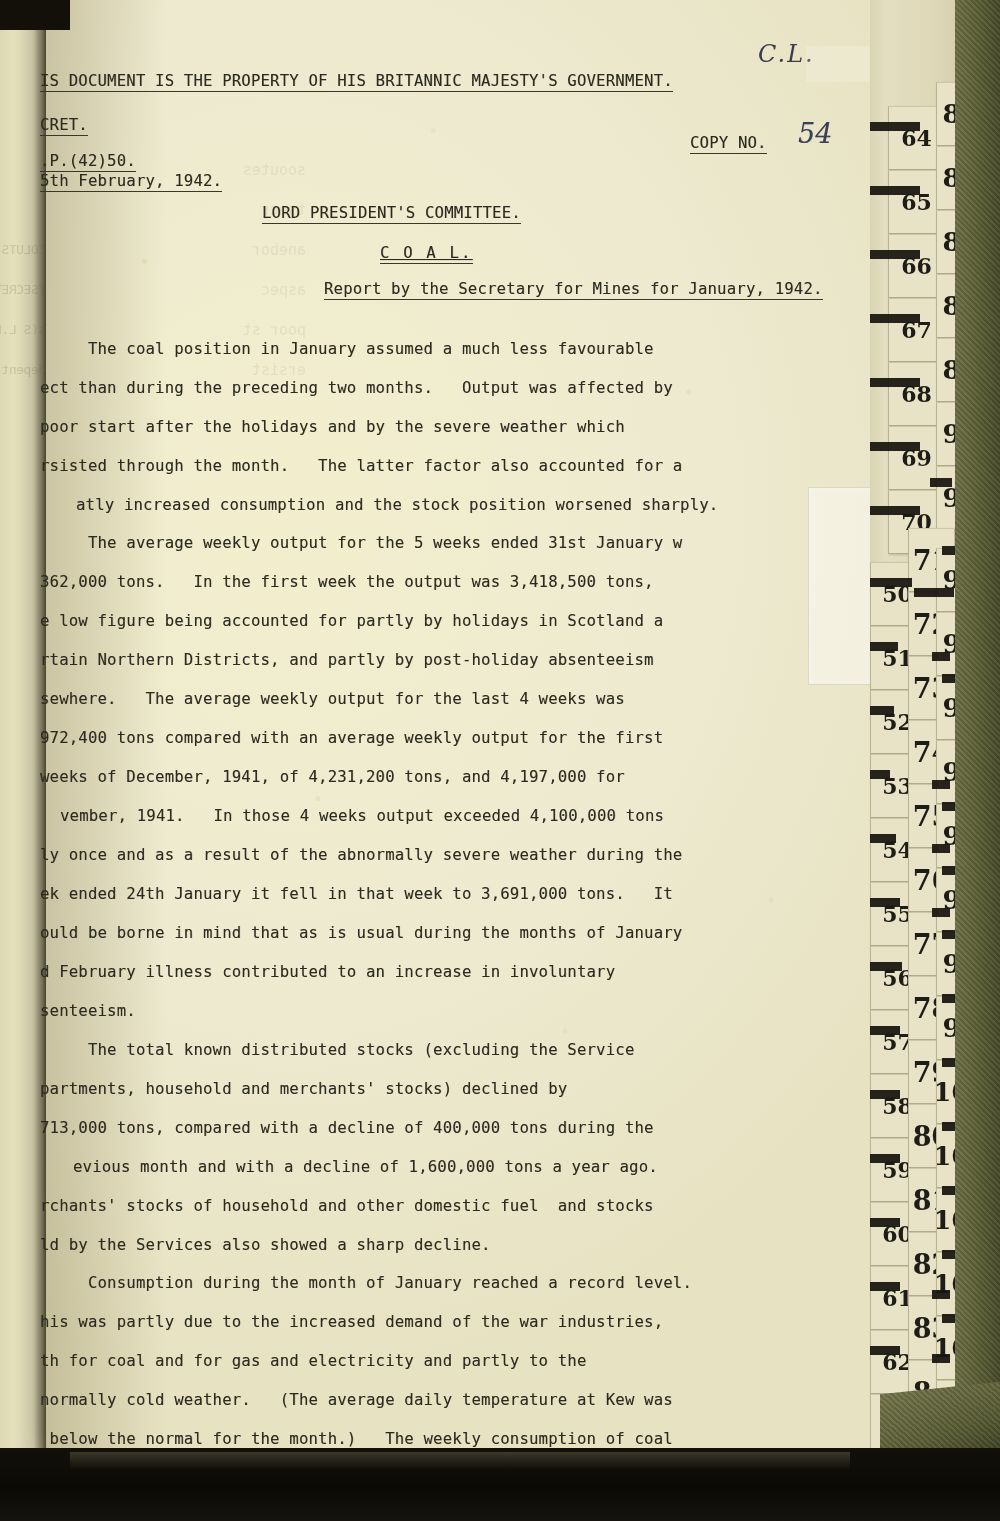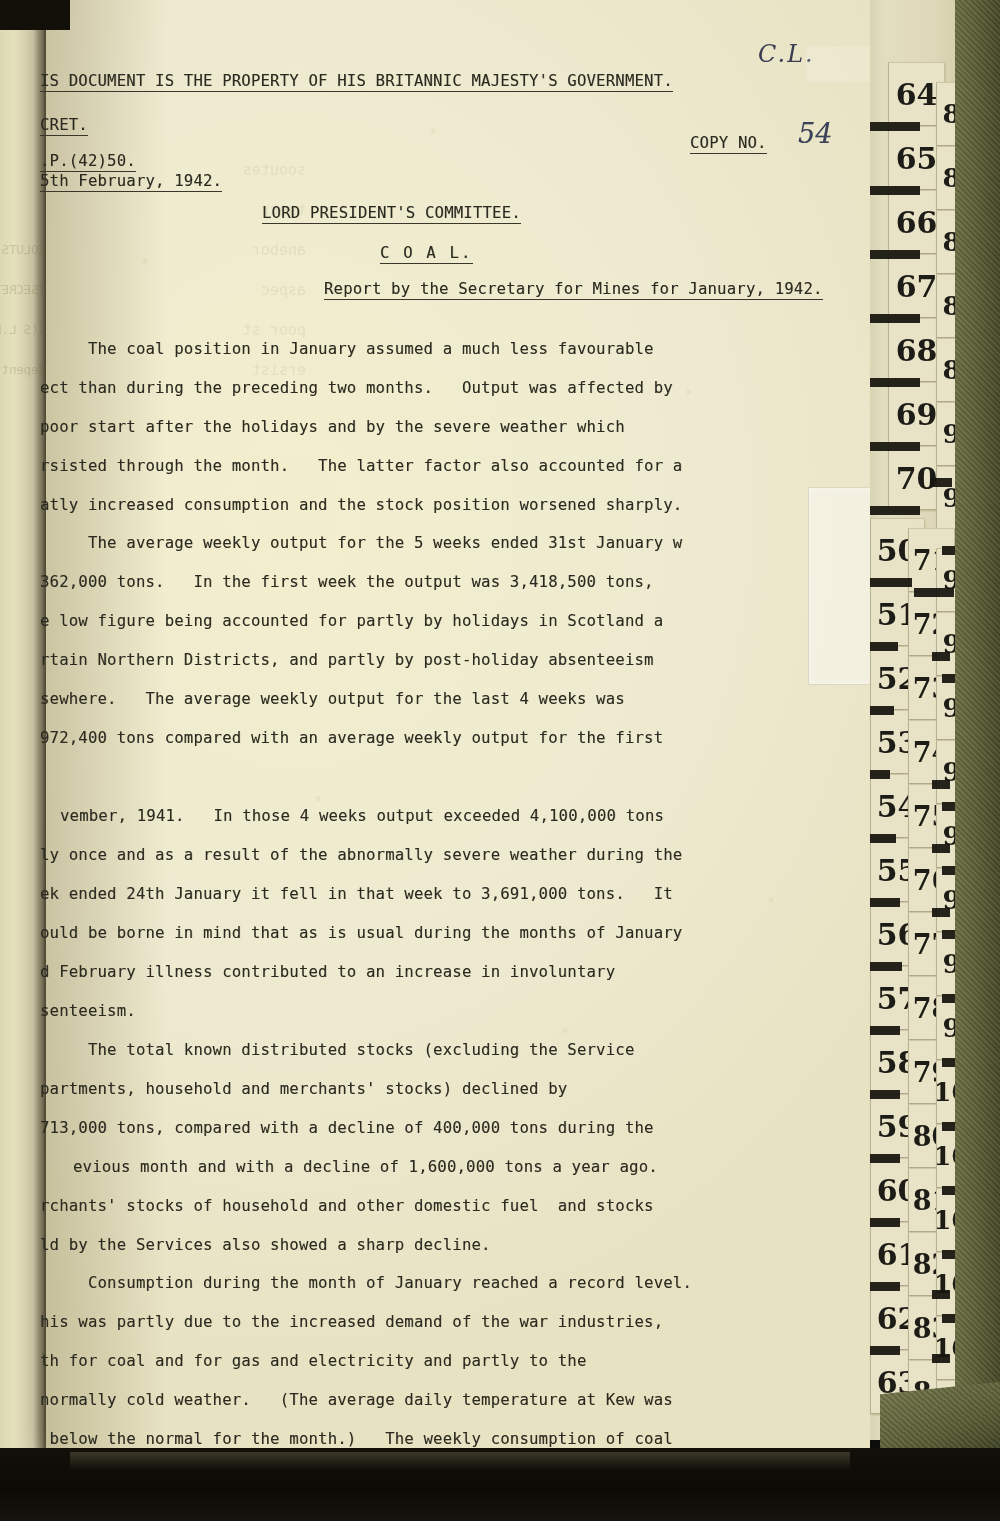--- a/index.html
+++ b/index.html
@@ -185,21 +185,21 @@
     border-bottom: 1px solid #b3ac8c;
     box-shadow: 1px 1px 2px rgba(90,82,50,.25);
     font-family: "DejaVu Serif", serif;
     font-weight: bold;
     color: #1d1c16;
     display: flex;
     align-items: center;
     justify-content: center;
     overflow: hidden;
   }
-  .tab.col1 { left: 0px;  width: 54px; font-size: 30px; }
+  .tab.col1 { left: 0px;  width: 54px; font-size: 22px; margin-top: 44px; }
   .tab.col2 { left: 38px; width: 46px; font-size: 27px; }
   .tab.col3 { left: 66px; width: 48px; font-size: 26px; }
   
   .thumbbar {
     position: absolute;
     height: 9px;
     background: #15140e;
     opacity: .93;
   }
 
@@ -280,36 +280,37 @@
       <div class="tline u" style="left:-6px; top:172px;">5th February, 1942.</div>
 
       <div class="tline u" style="left:644px; top:134px;">COPY NO.</div>
 
       <div class="tline hand-num" style="left:752px; top:118px;">54</div>
 
       <div class="tline hand" style="left:712px; top:40px;">C.L.</div>
 
       <div class="tline u" style="left:216px; top:204px;">LORD PRESIDENT'S COMMITTEE.</div>
 
-      <div class="tline u coal" style="left:334px; top:244px;">C O A L.</div>
+      <div class="tline u coal" style="left:334px; top:244px;text-decoration:underline;">C O A L.</div>
 
       <div class="tline u" style="left:278px; top:280px;">Report by the Secretary for Mines for January, 1942.</div>
 
       <div class="tline" style="left:-6px; top:340px;">     The coal position in January assumed a much less favourable</div>
       <div class="tline" style="left:-6px; top:379px;">ect than during the preceding two months.   Output was affected by</div>
       <div class="tline" style="left:-6px; top:418px;">poor start after the holidays and by the severe weather which</div>
       <div class="tline" style="left:-6px; top:457px;">rsisted through the month.   The latter factor also accounted for a</div>
-      <div class="tline" style="left:-6px; top:496px;">atly increased consumption and the stock position worsened sharply.</div>
+      <div class="tline" style="left:-6px; top:496px;padding-left:36px;">atly increased consumption and the stock position worsened sharply.</div>
 
       <div class="tline" style="left:-6px; top:534px;">     The average weekly output for the 5 weeks ended 31st January w</div>
       <div class="tline" style="left:-6px; top:573px;">362,000 tons.   In the first week the output was 3,418,500 tons,</div>
       <div class="tline" style="left:-6px; top:612px;">e low figure being accounted for partly by holidays in Scotland a</div>
       <div class="tline" style="left:-6px; top:651px;">rtain Northern Districts, and partly by post-holiday absenteeism</div>
       <div class="tline" style="left:-6px; top:690px;">sewhere.   The average weekly output for the last 4 weeks was</div>
       <div class="tline" style="left:-6px; top:729px;">972,400 tons compared with an average weekly output for the first</div>
+      <div class="tline" style="left:-6px; top:768px;">weeks of December, 1941, of 4,231,200 tons, and 4,197,000 for</div>
       <div class="tline" style="left:-6px; top:807px;margin-left:20px;">vember, 1941.   In those 4 weeks output exceeded 4,100,000 tons</div>
       <div class="tline" style="left:-6px; top:846px;">ly once and as a result of the abnormally severe weather during the</div>
       <div class="tline" style="left:-6px; top:885px;">ek ended 24th January it fell in that week to 3,691,000 tons.   It</div>
       <div class="tline" style="left:-6px; top:924px;">ould be borne in mind that as is usual during the months of January</div>
       <div class="tline" style="left:-6px; top:963px;">d February illness contributed to an increase in involuntary</div>
       <div class="tline" style="left:-6px; top:1002px;">senteeism.</div>
 
       <div class="tline" style="left:-6px; top:1080px;">partments, household and merchants' stocks) declined by</div>
       <div class="tline" style="left:-6px; top:1041px;">     The total known distributed stocks (excluding the Service</div>
       <div class="tline" style="left:-6px; top:1119px;">713,000 tons, compared with a decline of 400,000 tons during the</div>

